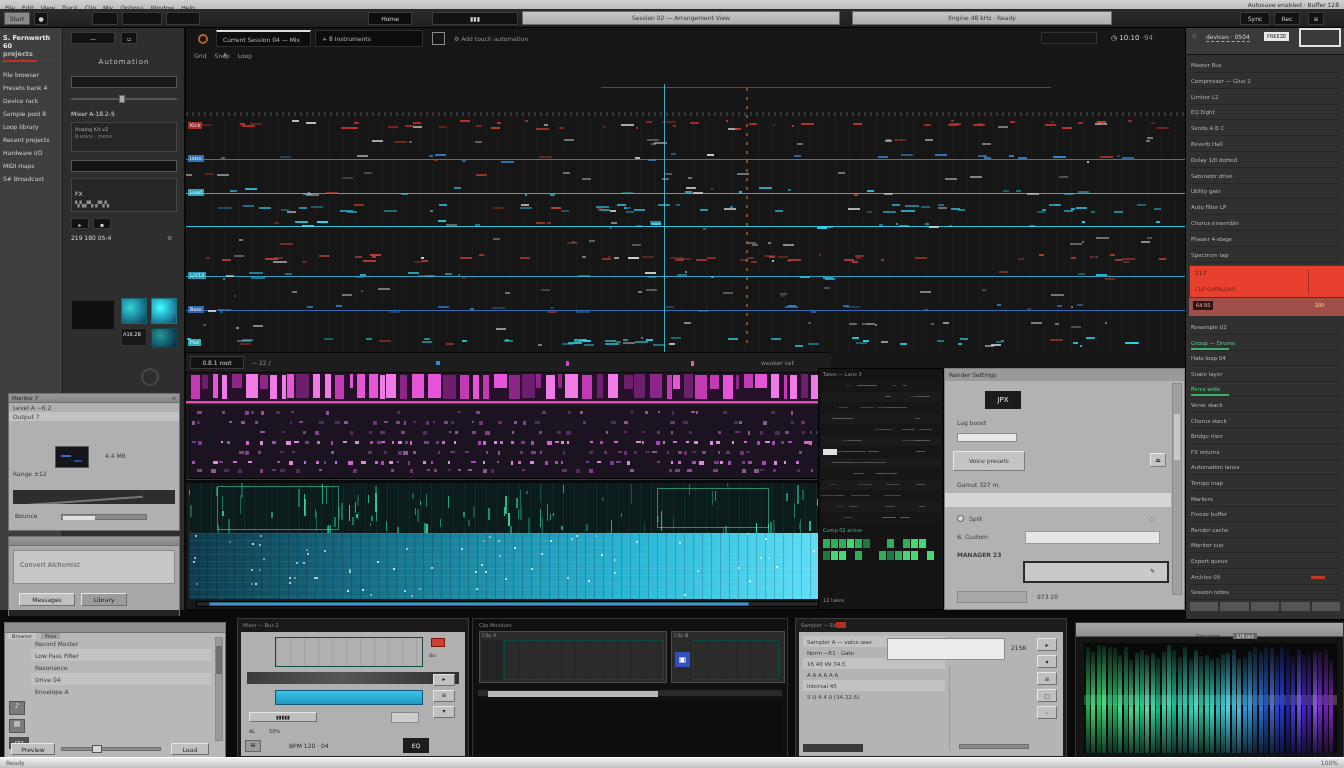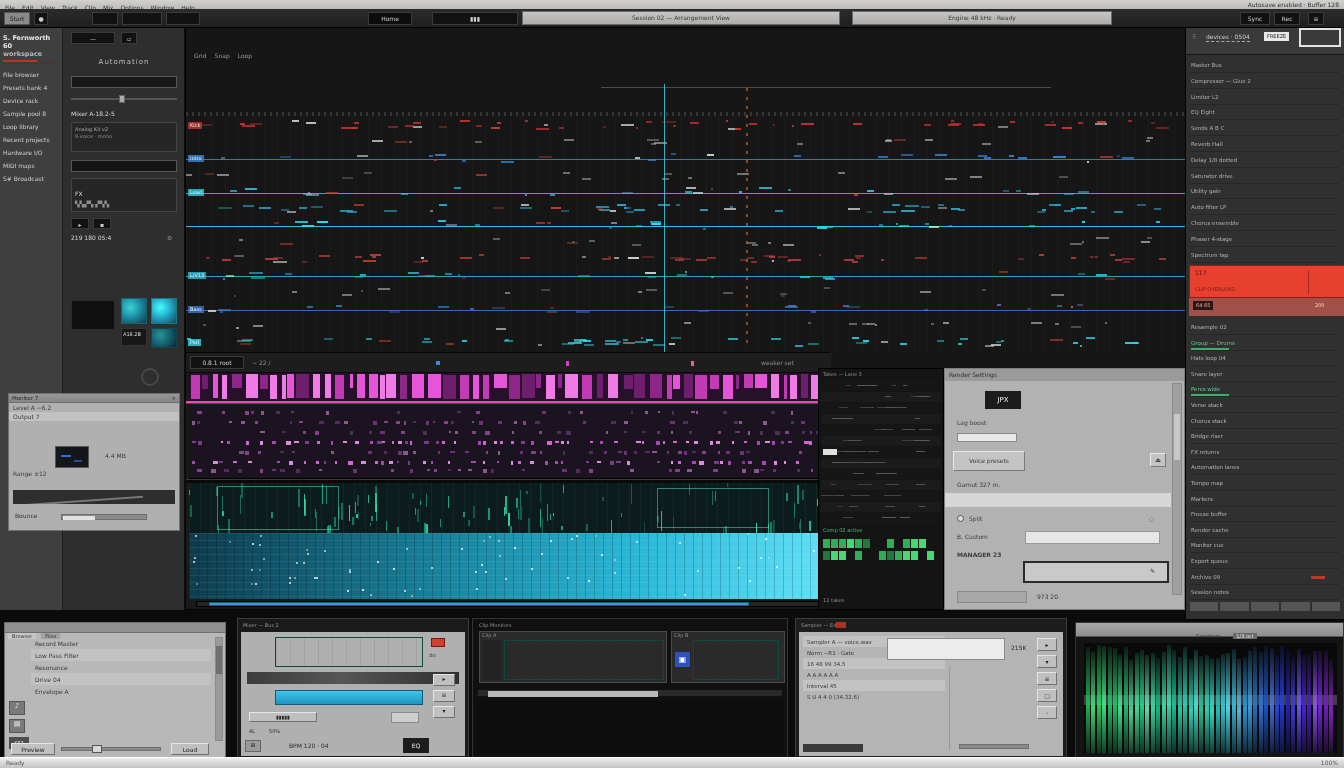--- a/index.html
+++ b/index.html
@@ -165,21 +165,21 @@
     <div class="dchip" style="left:432px;top:3px;width:86px;height:13px;">▮▮▮</div>
     <div class="lstrip" style="left:522px;width:318px;">Session 02 — Arrangement View</div>
     <div class="lstrip" style="left:852px;width:260px;">Engine 48 kHz · Ready</div>
     <div class="dchip" style="left:1240px;top:3px;width:30px;height:13px;">Sync</div>
     <div class="dchip" style="left:1274px;top:3px;width:26px;height:13px;">Rec</div>
     <div class="dchip" style="left:1308px;top:3px;width:16px;height:13px;">≡</div>
   </div>
 
   <div id="left-sidebar" class="abs">
     <div class="head">S. Fernworth 60</div>
-    <div class="head" style="color:#b8b8b8;">workspace</div>
+    <div class="head" style="color:#b8b8b8;">projects</div>
     <div class="redbar"></div>
     <div class="dredbar"></div>
     <div id="sb-items">
         <div class="sb-item">File browser</div>
         <div class="sb-item">Presets bank 4</div>
         <div class="sb-item">Device rack</div>
         <div class="sb-item">Sample pool 8</div>
         <div class="sb-item">Loop library</div>
         <div class="sb-item">Recent projects</div>
         <div class="sb-item">Hardware I/O</div>
@@ -213,20 +213,36 @@
     <div class="thumb" style="left:58px;top:270px;width:26px;height:26px;"></div>
     <div class="thumb" style="left:88px;top:270px;width:26px;height:26px;filter:brightness(1.2);"></div>
     <div class="abs t5" style="left:58px;top:300px;width:26px;height:18px;background:#181818;border:1px solid #333;color:#ddd;padding:2px 1px;">
       <span>A18.2B</span>
     </div>
     <div class="thumb" style="left:88px;top:300px;width:26px;height:20px;filter:brightness(.7);"></div>
     <div class="abs" style="left:78px;top:340px;width:18px;height:18px;border:2px solid rgba(150,150,150,0.25);border-radius:50%;"></div>
   </div>
 
   <div id="main-panel" class="abs">
+    <div id="main-header" class="abs">
+      <div class="abs" style="left:12px;top:6px;width:10px;height:10px;border:2px solid #b86030;border-radius:50%;"></div>
+      <div class="mtab active" style="left:30px;width:95px;">Current Session 04 — Mix A</div>
+      <div class="mtab" style="left:129px;width:108px;">+ 8 Instruments</div>
+      <div class="abs" style="left:246px;top:4px;width:13px;height:13px;border:1px solid #8a8a8a;"></div>
+      <div class="abs t6 dim" style="left:268px;top:7px;">
+        <span>⚙</span>
+        <span>Add touch automation</span>
+      </div>
+      <div class="abs t7 lt" style="left:925px;top:6px;">
+        <span>◷</span>
+        <span>10:10</span>
+        <span class="dim">·94</span>
+      </div>
+      <div class="abs" style="left:855px;top:4px;width:56px;height:12px;border:1px solid #333;"></div>
+    </div>
     <div id="ruler-tabs" class="abs">
         <span>Grid</span>
         <span>Snap</span>
         <span>Loop</span>
       </div>
     <div id="faint-line" class="abs"></div>
     <div id="ruler-dots" class="abs"></div>
     <div id="lanes" class="abs">
         <div class="lane" style="top: 0px;">
           <div class="dash" style="left: 201.838px; top: 7.99633px; width: 10.5717px; background: rgb(200, 50, 50); opacity: 0.52821;"></div>
@@ -1423,20 +1439,29 @@
     <div class="abs t6" style="left:96px;top:58px;color:#3a3a3a;">4.4 MB</div>
     <div class="grow" style="margin-top:48px;">Range  ±12</div>
     <div class="abs" style="left:4px;top:96px;width:162px;height:14px;background:#2e2e2e;overflow:hidden;">
       <div class="abs" style="left:10px;top:10px;width:120px;height:2px;background:#777;transform:rotate(-4deg);"></div>
     </div>
     <div class="abs t6" style="left:6px;top:118px;color:#333;">Bounce</div>
     <div class="abs" style="left:52px;top:120px;width:86px;height:6px;background:#8a8a8a;border:1px solid #6f6f6f;">
       <div style="width:32px;height:4px;background:#e2e2e2;margin:1px;"></div>
     </div>
   </div>
+  <div class="gwin" style="left:8px;top:536px;width:172px;height:80px;background:#a8a8a8;">
+    <div class="tb"></div>
+    <div class="abs" style="left:4px;top:13px;width:162px;height:34px;background:#c6c6c6;border:1px solid #8a8a8a;font-size:6.5px;color:#555;padding:10px 6px 0;">
+      <span>Convert Alchemist</span>
+    </div>
+    <div class="btn3d" style="left:10px;top:56px;width:56px;height:13px;line-height:12px;">Messages</div>
+    <div class="btn3d" style="left:72px;top:56px;width:46px;height:13px;line-height:12px;background:#9c9c9c;">Library</div>
+    <div class="abs" style="left:0;top:73px;width:170px;height:6px;background:#242424;"></div>
+  </div>
 
   <div id="bottom-bg" class="abs"></div>
 
   <div id="p1" class="bwin">
     <div style="height:10px;background:#8f8f8f;border-bottom:1px solid #707070;">
       <span class="t5" style="background:#c6c6c6;padding:0 4px;margin-left:3px;">Browser</span>
       <span class="t5" style="background:#a2a2a2;padding:0 4px;">Files</span>
     </div>
     <div id="p1-rows" style="position:absolute;left:26px;top:14px;width:180px;">
         <div class="grow" style="font-size: 6px; height: 12px; line-height: 12px;">Record Master</div>

